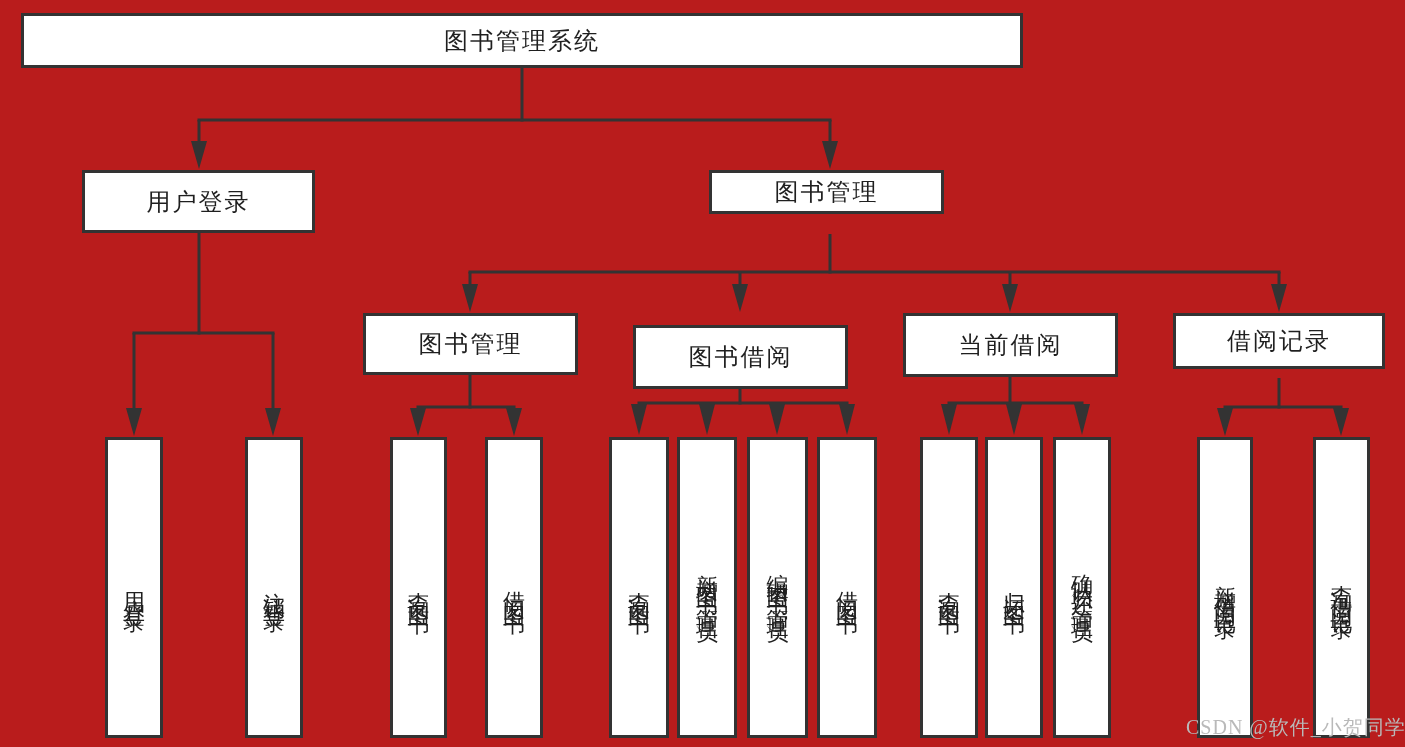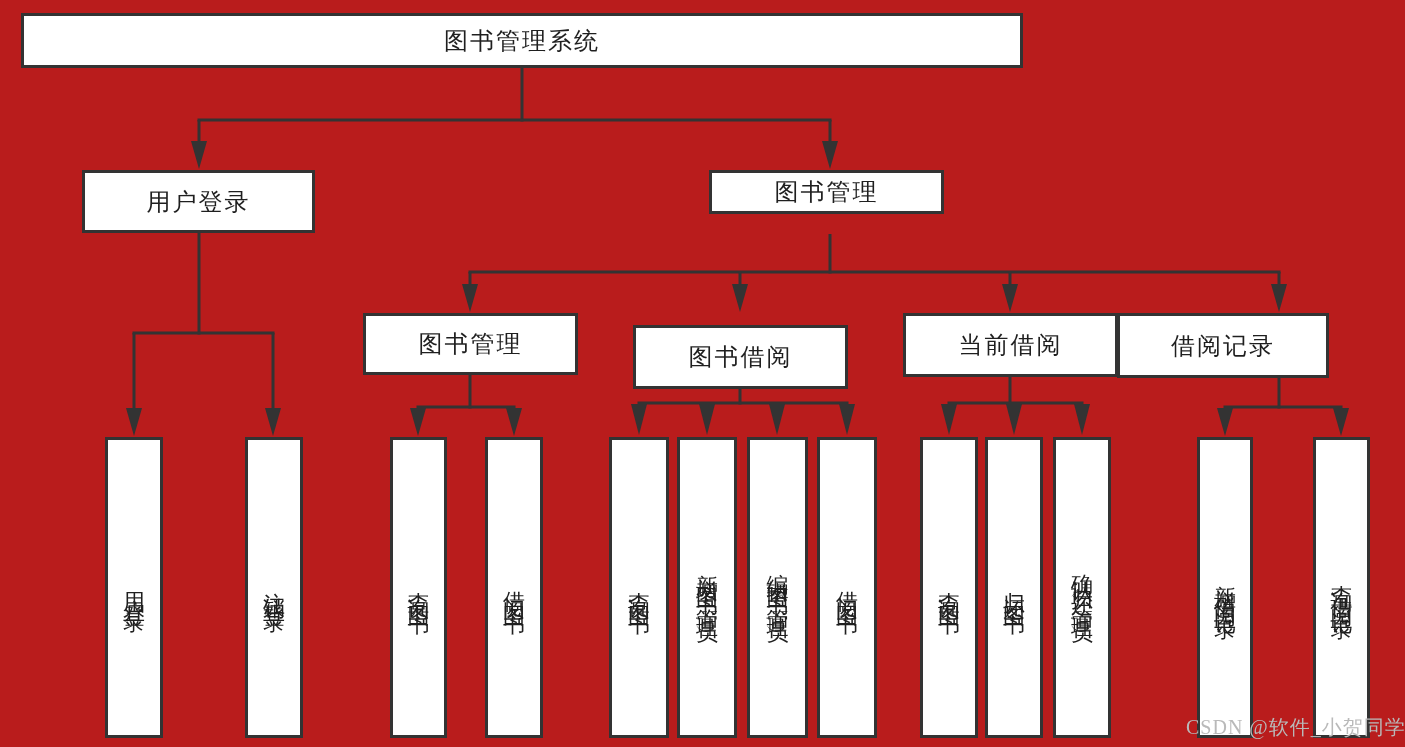--- a/index.html
+++ b/index.html
@@ -24,21 +24,21 @@
     color:#1f1f1f;white-space:nowrap;
   }
   .leaf{top:437px;height:301px;}
 
   #b-root{left:21px;top:13px;width:1002px;height:55px;}
   #b-user-login{left:82px;top:170px;width:233px;height:63px;}
   #b-book-mgmt{left:709px;top:170px;width:235px;height:44px;}
   #b-nbr{left:363px;top:313px;width:215px;height:62px;}
   #b-bb{left:633px;top:325px;width:215px;height:64px;}
   #b-cb{left:903px;top:313px;width:215px;height:64px;}
-  #b-br{left:1117px;top:313px;width:212px;height:65px;}
+  #b-br{left:1173px;top:313px;width:212px;height:56px;}
 
   #l-user-login{left:105px;width:58px;}
   #l-logout{left:245px;width:58px;}
   #l-nbr-query{left:390px;width:57px;}
   #l-nbr-borrow{left:485px;width:58px;}
   #l-bb-query{left:609px;width:60px;}
   #l-bb-add{left:677px;width:60px;}
   #l-bb-edit{left:747px;width:61px;}
   #l-bb-borrow{left:817px;width:60px;}
   #l-cb-query{left:920px;width:58px;}

